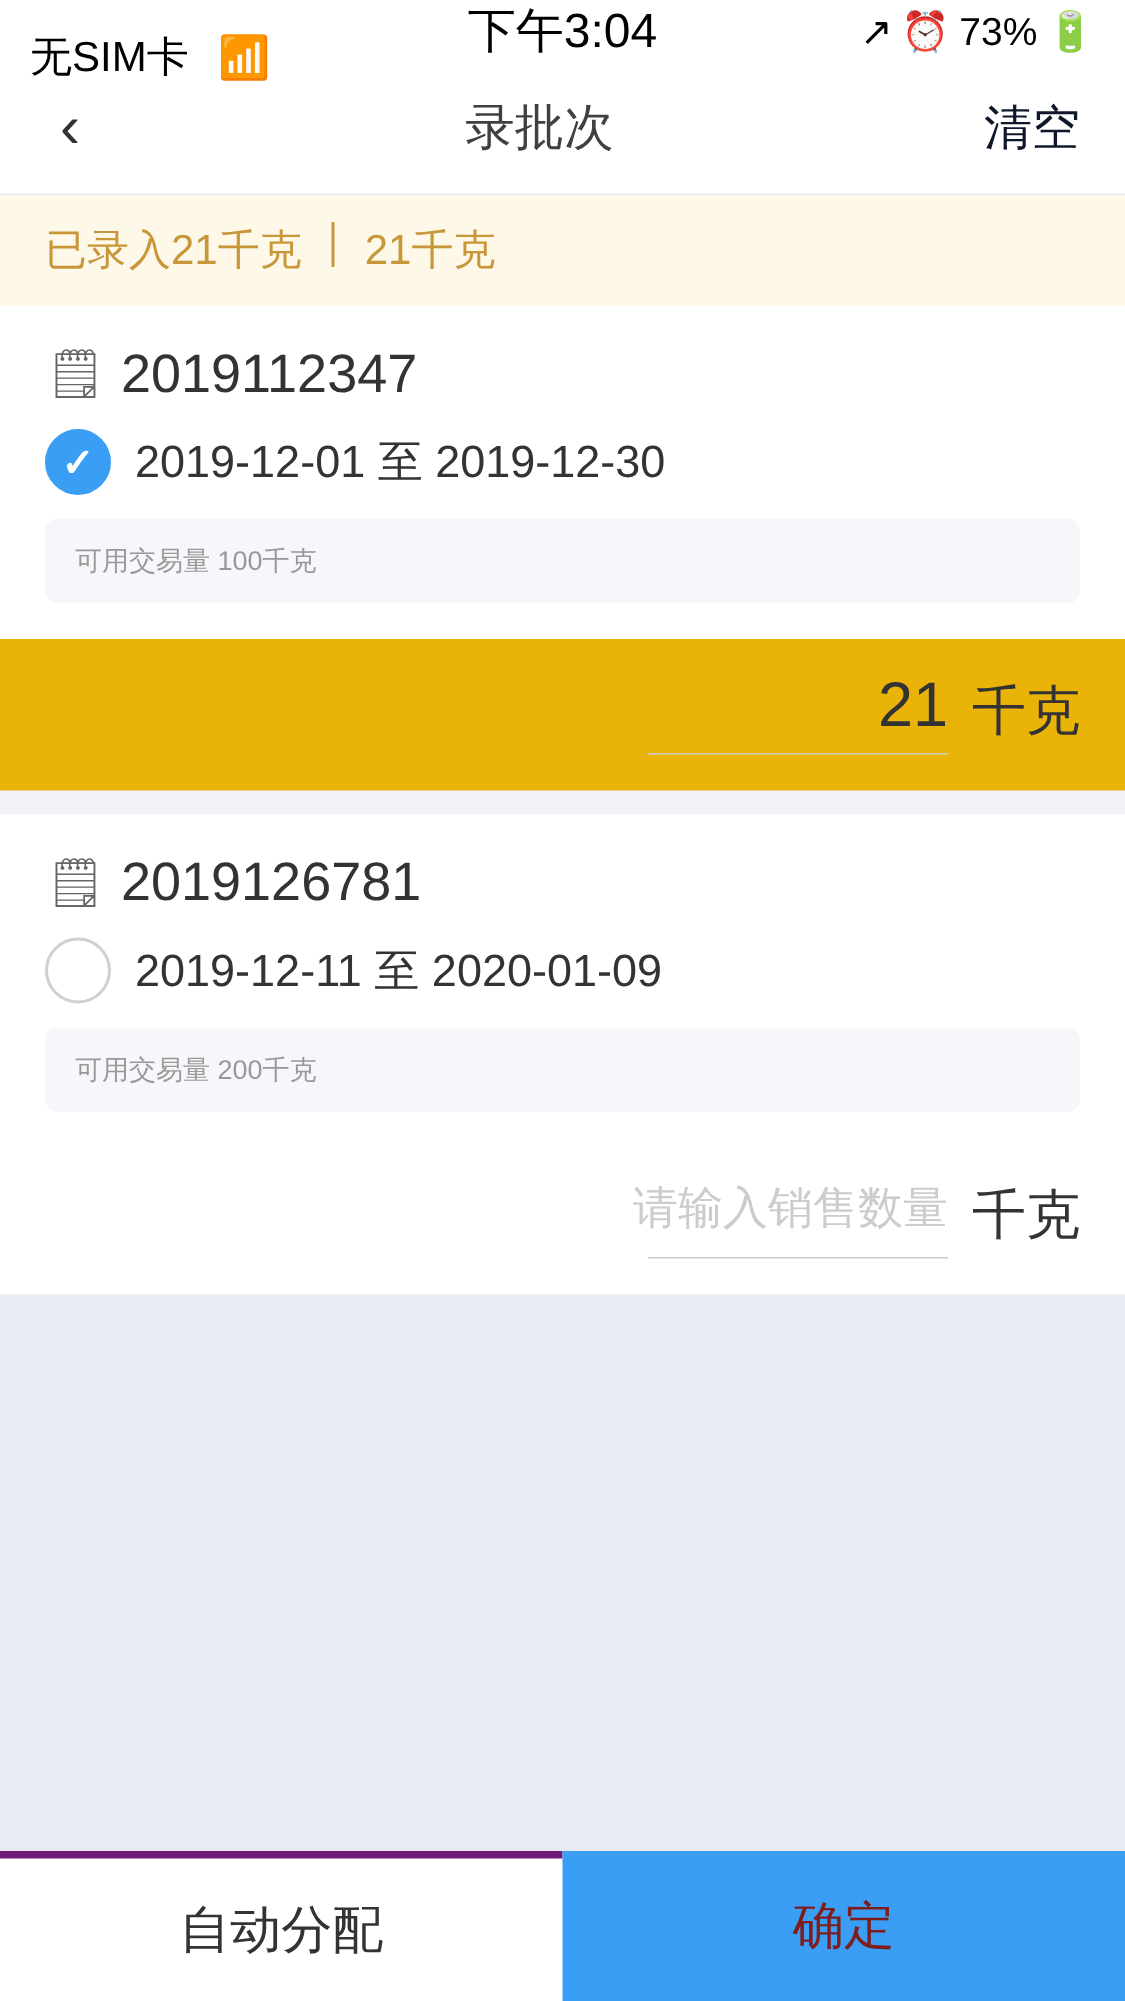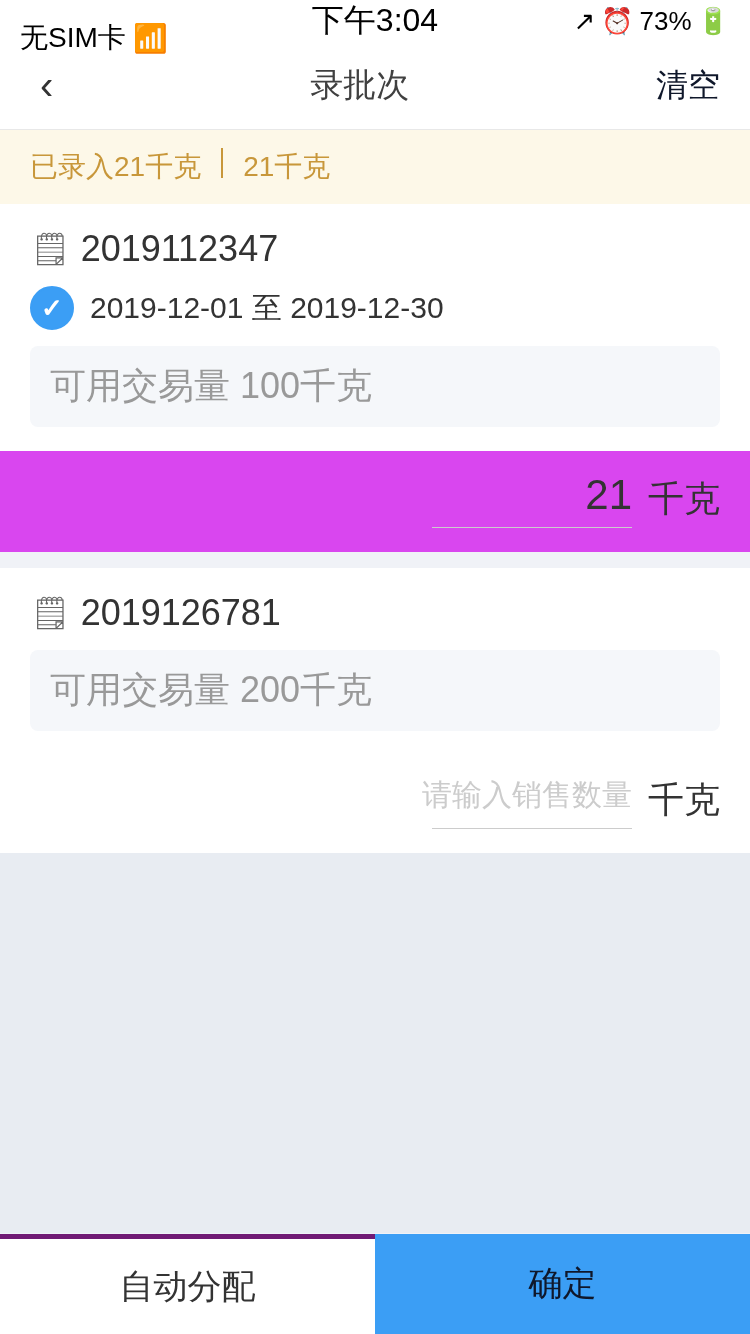--- a/index.html
+++ b/index.html
@@ -20,21 +20,21 @@
       background: #fff;
       display: flex;
       align-items: center;
       justify-content: space-between;
       padding: 0 20px;
       font-size: 26px;
     }
     .status-left {
       display: flex;
       align-items: center;
-      gap: 8px;
+      gap: 20px;
       font-size: 28px;
       margin-top: 34px;
     }
     .status-center {
       font-size: 32px;
       font-weight: 500;
       position: absolute;
       left: 50%;
       transform: translateX(-50%);
     }
@@ -142,26 +142,26 @@
       content: "✓";
       color: #fff;
       font-size: 26px;
       font-weight: bold;
     }
     .batch-date-text {
       font-size: 30px;
       color: #333;
     }
     .batch-trade-text {
-      font-size: 36px;
+      font-size: 18px;
       color: #999;
     }
 
     .amount-row-wrapper {
-      background: #d946ef;
+      background: #eab308;
       padding: 20px 30px 24px 30px;
       display: flex;
       align-items: flex-end;
       justify-content: flex-end;
       gap: 16px;
       position: relative;
     }
     .amount-underline {
       display: flex;
       flex-direction: column;
@@ -247,21 +247,21 @@
       cursor: pointer;
       border-top: 5px solid #701a75;
     }
     .btn-confirm {
       flex: 1;
       height: 100%;
       display: flex;
       align-items: center;
       justify-content: center;
       font-size: 34px;
-      color: #0f172a;
+      color: #7f1d1d;
       background: #3b9ef5;
       cursor: pointer;
     }
 
     .batch-section {
       background: #fff;
       margin-bottom: 0;
     }
     .trade-box {
       background: #f5f7fa;
@@ -329,20 +329,24 @@
 <div class="section-divider"></div>
 
 <div class="batch-section">
   <div class="batch-item-inner">
 
     <div class="batch-id-row">
       <span class="batch-id-icon">🗒</span>
       <span class="batch-id-text">2019126781</span>
     </div>
 
+    <div class="batch-date-row">
+      <div class="radio-btn"></div>
+      <span class="batch-date-text">2019-12-11 至 2020-01-09</span>
+    </div>
   </div>
 
   <div class="trade-box">
     <span class="batch-trade-text">可用交易量 200千克</span>
   </div>
 
   <div class="input-row-wrapper">
     <div class="input-underline">
       <span class="input-placeholder">请输入销售数量</span>
       <div class="input-field-line"></div>

